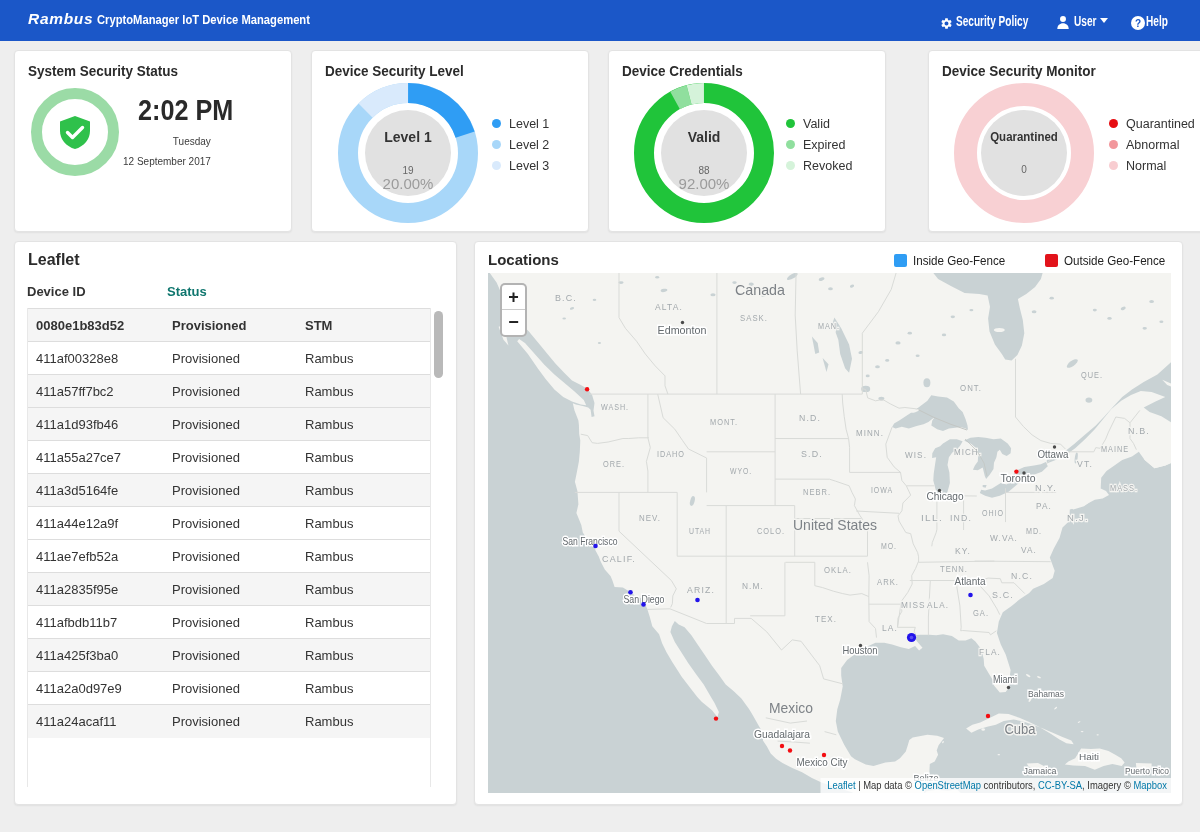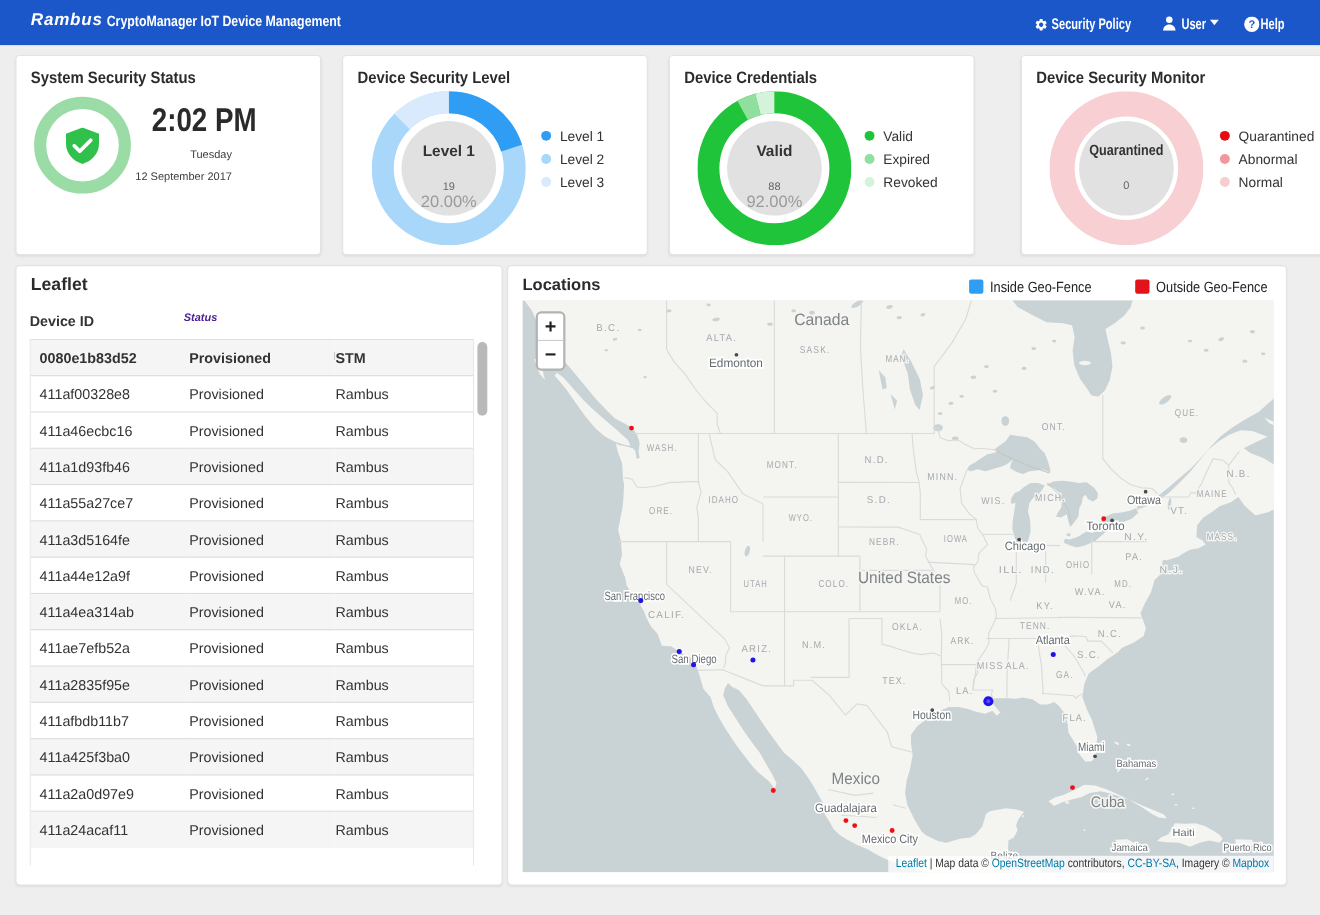--- a/index.html
+++ b/index.html
@@ -116,62 +116,57 @@
   <div class="leg" style="left:180px; top:63px;">
     <div><i style="background:#e60d12"></i>Quarantined</div>
     <div><i style="background:#f2979c"></i>Abnormal</div>
     <div><i style="background:#f8cdd1"></i>Normal</div>
   </div>
 </div>
 
 <div class="card" style="left:14px; top:241px; width:443px; height:564px;">
   <div style="position:absolute; left:13px; top:9px; font-size:16px; font-weight:bold; color:#2b2b2b;">Leaflet</div>
   <div style="position:absolute; left:12px; top:42px; font-size:13px; font-weight:bold; color:#333;">Device ID</div>
-  <div style="position:absolute; left:152px; top:42px; font-size:10px; font-weight:bold; color:#4c1d95;font-style:italic;">Status</div>
+  <div style="position:absolute; left:152px; top:42px; font-size:13px; font-weight:bold; color:#0f766e;">Status</div>
   <div style="position:absolute; left:287px; top:42px; font-size:13px; font-weight:bold; color:#333;margin-top:32px;">OEM ID</div>
   <div style="position:absolute; left:12px; top:66px; width:404px; height:479px; overflow:hidden; border-left:1px solid #e8e8e8; border-right:1px solid #e8e8e8;">
     <table>
         <tbody>
           <tr class="odd sel">
             <td class="c1">0080e1b83d52</td>
             <td class="c2">Provisioned</td>
             <td class="c3">STM</td>
           </tr>
 <tr>
             <td class="c1">411af00328e8</td>
             <td class="c2">Provisioned</td>
             <td class="c3">Rambus</td>
           </tr>
-<tr>
-            <td class="c1">411a46ecbc16</td>
+<tr class="odd">
+            <td class="c1">411a57ff7bc2</td>
             <td class="c2">Provisioned</td>
             <td class="c3">Rambus</td>
           </tr>
 <tr class="odd">
             <td class="c1">411a1d93fb46</td>
             <td class="c2">Provisioned</td>
             <td class="c3">Rambus</td>
           </tr>
 <tr>
             <td class="c1">411a55a27ce7</td>
             <td class="c2">Provisioned</td>
             <td class="c3">Rambus</td>
           </tr>
 <tr class="odd">
             <td class="c1">411a3d5164fe</td>
             <td class="c2">Provisioned</td>
             <td class="c3">Rambus</td>
           </tr>
 <tr>
             <td class="c1">411a44e12a9f</td>
-            <td class="c2">Provisioned</td>
-            <td class="c3">Rambus</td>
-          </tr>
-<tr class="odd">
-            <td class="c1">411a4ea314ab</td>
             <td class="c2">Provisioned</td>
             <td class="c3">Rambus</td>
           </tr>
 <tr>
             <td class="c1">411ae7efb52a</td>
             <td class="c2">Provisioned</td>
             <td class="c3">Rambus</td>
           </tr>
 <tr class="odd">
             <td class="c1">411a2835f95e</td>
@@ -198,21 +193,21 @@
             <td class="c2">Provisioned</td>
             <td class="c3">Rambus</td>
           </tr>
         </tbody>
       </table>
   </div>
   <div style="position:absolute; left:419px; top:69px; width:8px; height:473px;"></div>
   <div style="position:absolute; left:419px; top:69px; width:8.5px; height:67px; background:#b9b9b9; border-radius:4.5px;"></div>
 </div>
 
-<div class="card" style="left:461px; top:241px; width:709px; height:564px;">
+<div class="card" style="left:474px; top:241px; width:709px; height:564px;">
   <div style="position:absolute; left:13px; top:9px; font-size:15px; font-weight:bold; color:#2b2b2b;">Locations</div>
   <div style="position:absolute; left:419px; top:12px; width:13px; height:13px; background:#2f9df4; border-radius:2px;"></div>
   <div style="position:absolute; left:438px; top:11px; font-size:13.5px; color:#222; transform:scaleX(0.86); transform-origin:0 0; white-space:nowrap;">Inside Geo-Fence</div>
   <div style="position:absolute; left:570px; top:12px; width:13px; height:13px; background:#e2131b; border-radius:2px;"></div>
   <div style="position:absolute; left:589px; top:11px; font-size:13.5px; color:#222; transform:scaleX(0.86); transform-origin:0 0; white-space:nowrap;">Outside Geo-Fence</div>
   <div class="mapwrap">
     <svg width="683" height="520" viewBox="0 0 683 520" style="position:absolute;left:0;top:0">
 <rect x="0" y="0" width="683" height="520" fill="#f4f4f1"></rect>
 <path d="M-5,-5 L-0.2,-2.8 L8.6,9.6 L15.5,25.2 L27.2,38.7 L31.1,48.7 L40.9,58.6 L51.7,71.6 L59.5,81.1 L67.4,90.5 L76.2,99.8 L84.0,107.5 L92.8,112.1 L99.7,115.9 L104.1,121.9 L106.5,130.0 L105.5,137.4 L106.5,143.3 L103.6,144.0 L102.6,136.7 L100.2,134.5 L94.8,133.0 L87.9,131.5 L84.8,130.2 L86.5,137.4 L90.4,147.6 L90.9,151.9 L91.2,160.9 L92.3,167.6 L91.8,178.8 L90.9,188.5 L88.4,201.4 L86.9,208.8 L89.4,218.1 L90.4,231.3 L88.4,239.9 L93.3,251.9 L94.8,259.5 L101.6,270.1 L106.5,273.3 L107.5,277.6 L110.9,283.8 L112.4,288.1 L116.8,296.6 L122.7,303.2 L124.6,308.1 L126.6,314.0 L134.9,314.6 L141.8,318.8 L147.6,322.9 L152.5,324.7 L157.9,332.9 L159.2,335.8 L161.8,344.0 L164.3,353.2 L171.1,361.2 L174.1,370.3 L178.5,379.3 L184.4,389.3 L193.7,403.7 L202.5,415.2 L209.3,423.9 L213.7,428.7 L224.0,437.3 L229.4,444.0 L230.9,438.9 L226.4,429.8 L222.5,423.3 L215.7,411.4 L208.3,401.5 L200.5,390.4 L194.1,380.4 L186.8,369.1 L182.4,358.9 L183.9,353.2 L186.8,348.0 L190.7,351.5 L196.6,354.3 L203.4,362.3 L210.3,372.5 L217.1,382.6 L224.0,392.7 L231.3,402.6 L237.7,411.4 L245.5,417.9 L253.4,425.5 L261.2,436.3 L265.1,442.7 L271.0,453.3 L275.4,460.7 L274.9,467.5 L278.8,473.3 L282.7,480.6 L288.1,485.8 L294.5,490.0 L304.3,495.1 L314.1,499.3 L323.9,504.9 L333.6,509.6 L344.4,513.1 L356.2,516.7 L364.0,519.2 L366.9,521.8 L360,525 L-5,525 Z" fill="#c9d2d4"></path>
 <path d="M435.5,521.8 L438.4,512.6 L441.3,500.3 L441.8,491.0 L446.7,488.4 L450.1,481.7 L448.7,477.5 L450.6,472.3 L456.0,464.9 L449.2,462.8 L439.4,461.8 L424.7,464.4 L421.3,467.0 L419.8,472.3 L417.8,478.5 L412.0,485.3 L407.1,488.4 L397.3,489.5 L385.5,493.1 L377.7,491.5 L366.9,486.3 L363.0,483.2 L356.2,471.7 L349.8,458.6 L347.8,448.0 L349.3,436.3 L352.2,426.6 L354.7,413.5 L353.2,402.6 L353.2,394.9 L359.1,387.1 L368.9,379.8 L378.7,373.7 L387.5,369.7 L396.3,369.7 L404.1,371.4 L412.9,374.2 L420.8,375.9 L427.1,373.1 L431.1,377.6 L434.5,374.8 L429.1,368.6 L425.2,362.3 L432.5,361.8 L441.3,361.8 L448.2,362.3 L455.0,361.2 L463.9,362.9 L470.7,367.4 L477.6,367.4 L483.4,365.2 L487.4,368.6 L493.2,375.9 L495.7,386.0 L496.2,392.7 L501.1,400.9 L504.5,406.4 L506.0,412.5 L511.8,419.5 L517.7,419.0 L521.1,414.1 L521.6,404.8 L522.6,397.1 L517.7,381.5 L512.8,371.4 L508.9,360.1 L510.8,348.6 L514.8,339.3 L523.6,332.9 L531.4,326.5 L541.2,320.0 L545.1,315.8 L555.9,311.0 L564.7,305.1 L566.7,297.8 L561.8,284.4 L565.7,275.7 L571.5,265.1 L574.5,254.4 L581.3,248.0 L581.8,236.5 L596.0,232.6 L606.8,226.7 L614.6,225.4 L621.0,222.1 L618.0,218.1 L612.7,215.5 L613.2,204.8 L618.5,198.0 L626.4,192.6 L634.2,187.1 L644.0,183.6 L650.8,178.8 L656.7,187.1 L666.5,195.3 L677.3,192.6 L685.1,189.1 L689,196 L689,525 L420,525 Z" fill="#c9d2d4"></path>

